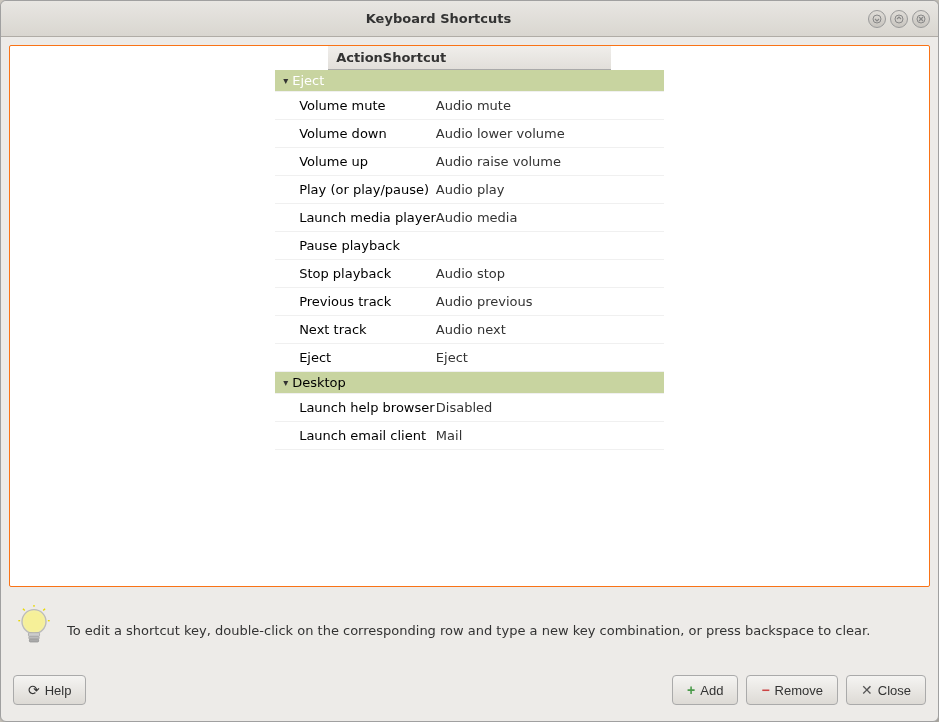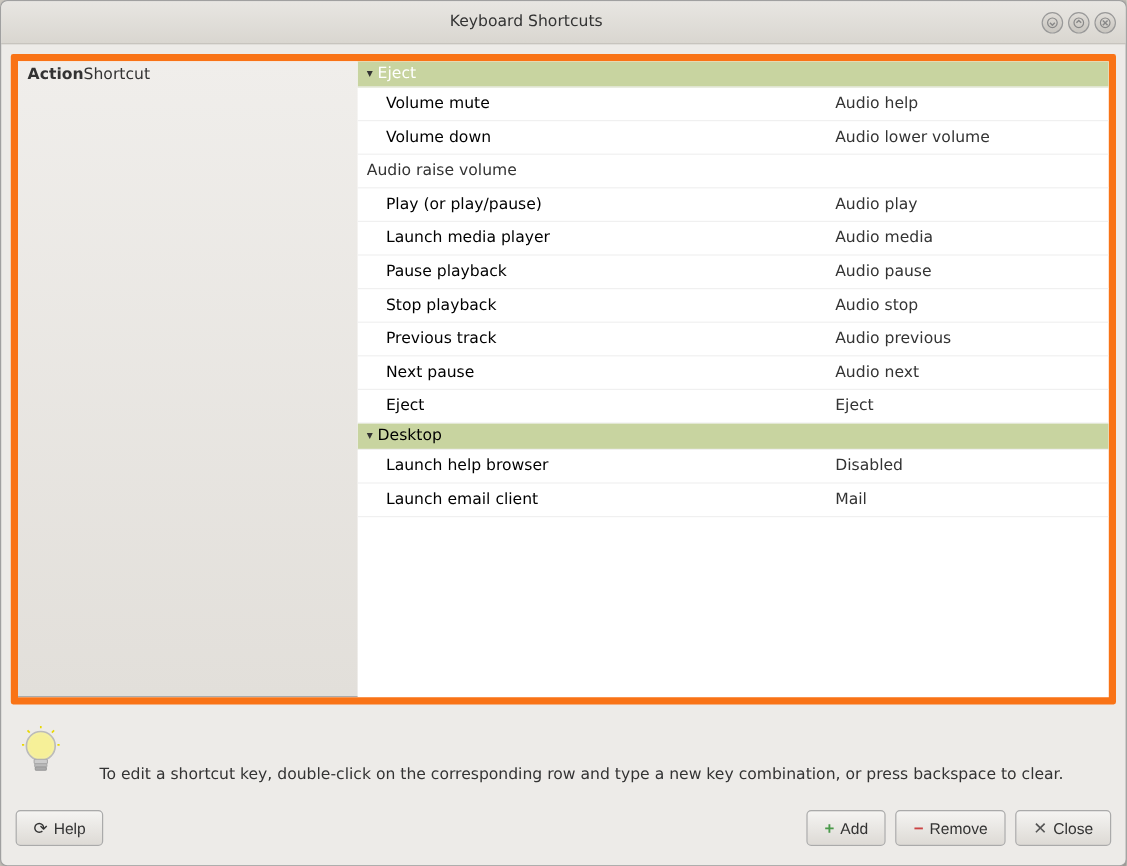--- a/index.html
+++ b/index.html
@@ -52,21 +52,21 @@
       display: flex;
       align-items: center;
       justify-content: center;
       cursor: pointer;
       font-size: 10px;
       color: #555;
     }
 
     .titlebar-title {
       font-size: 13px;
-      font-weight: normal;
+      font-weight: bold;
       color: #333;
       position: absolute;
       left: 50%;
       transform: translateX(-50%);
     }
 
     .titlebar-left-controls {
       display: flex;
       gap: 4px;
     }
@@ -75,45 +75,46 @@
       flex: 1;
       display: flex;
       flex-direction: column;
       padding: 8px;
       gap: 8px;
       overflow: hidden;
     }
 
     .table-container {
       flex: 1;
-      border: 6px solid #f97316;
+      border: 1px solid #f97316;
       background: #fff;
       overflow: hidden;
       display: flex;
-      flex-direction: row;
+      flex-direction: column;
       border-radius: 2px;
+      align-items: center;
     }
 
     .table-header {
       display: flex;
       background: linear-gradient(to bottom, #f0eeeb, #e2dfda);
       border-bottom: 1px solid #aaa;
       padding: 4px 8px;
       flex-shrink: 0;
     }
 
     .table-header .col-action {
       flex: 1;
       font-weight: bold;
       color: #333;
     }
 
     .table-header .col-shortcut {
       width: 220px;
-      font-weight: normal;
+      font-weight: bold;
       color: #333;
     }
 
     .table-body {
       flex: 1;
       overflow-y: scroll;
       overflow-x: hidden;
     }
 
     .table-body::-webkit-scrollbar {
@@ -173,22 +174,22 @@
       width: 220px;
       color: #333;
     }
 
     .table-row.selected .col-shortcut {
       color: #fff;
     }
 
     .info-box {
       display: flex;
-      align-items: flex-end;
-      gap: 28px;
+      align-items: center;
+      gap: 12px;
       padding: 8px 4px;
       flex-shrink: 0;
     }
 
     .info-icon {
       width: 42px;
       height: 52px;
       flex-shrink: 0;
       display: flex;
       align-items: center;
@@ -292,51 +293,51 @@
 
       <div class="table-row category selected">
         <div class="col-action">
           <span class="category-arrow">▾</span>
           <span>Eject</span>
         </div>
         <div class="col-shortcut"></div>
       </div>
           <div class="table-row">
         <div class="col-action">Volume mute</div>
-        <div class="col-shortcut">Audio help</div>
+        <div class="col-shortcut">Audio mute</div>
       </div>
           <div class="table-row">
         <div class="col-action">Volume down</div>
         <div class="col-shortcut">Audio lower volume</div>
       </div>
           <div class="table-row">
+        <div class="col-action">Volume up</div>
         <div class="col-shortcut">Audio raise volume</div>
       </div>
           <div class="table-row">
         <div class="col-action">Play (or play/pause)</div>
         <div class="col-shortcut">Audio play</div>
       </div>
           <div class="table-row">
         <div class="col-action">Launch media player</div>
         <div class="col-shortcut">Audio media</div>
       </div>
           <div class="table-row">
         <div class="col-action">Pause playback</div>
-        <div class="col-shortcut">Audio pause</div>
       </div>
           <div class="table-row">
         <div class="col-action">Stop playback</div>
         <div class="col-shortcut">Audio stop</div>
       </div>
           <div class="table-row">
         <div class="col-action">Previous track</div>
         <div class="col-shortcut">Audio previous</div>
       </div>
           <div class="table-row">
-        <div class="col-action">Next pause</div>
+        <div class="col-action">Next track</div>
         <div class="col-shortcut">Audio next</div>
       </div>
           <div class="table-row">
         <div class="col-action">Eject</div>
         <div class="col-shortcut">Eject</div>
       </div>
           <div class="table-row category">
         <div class="col-action">
           <span class="category-arrow">▾</span>
           <span>Desktop</span>

